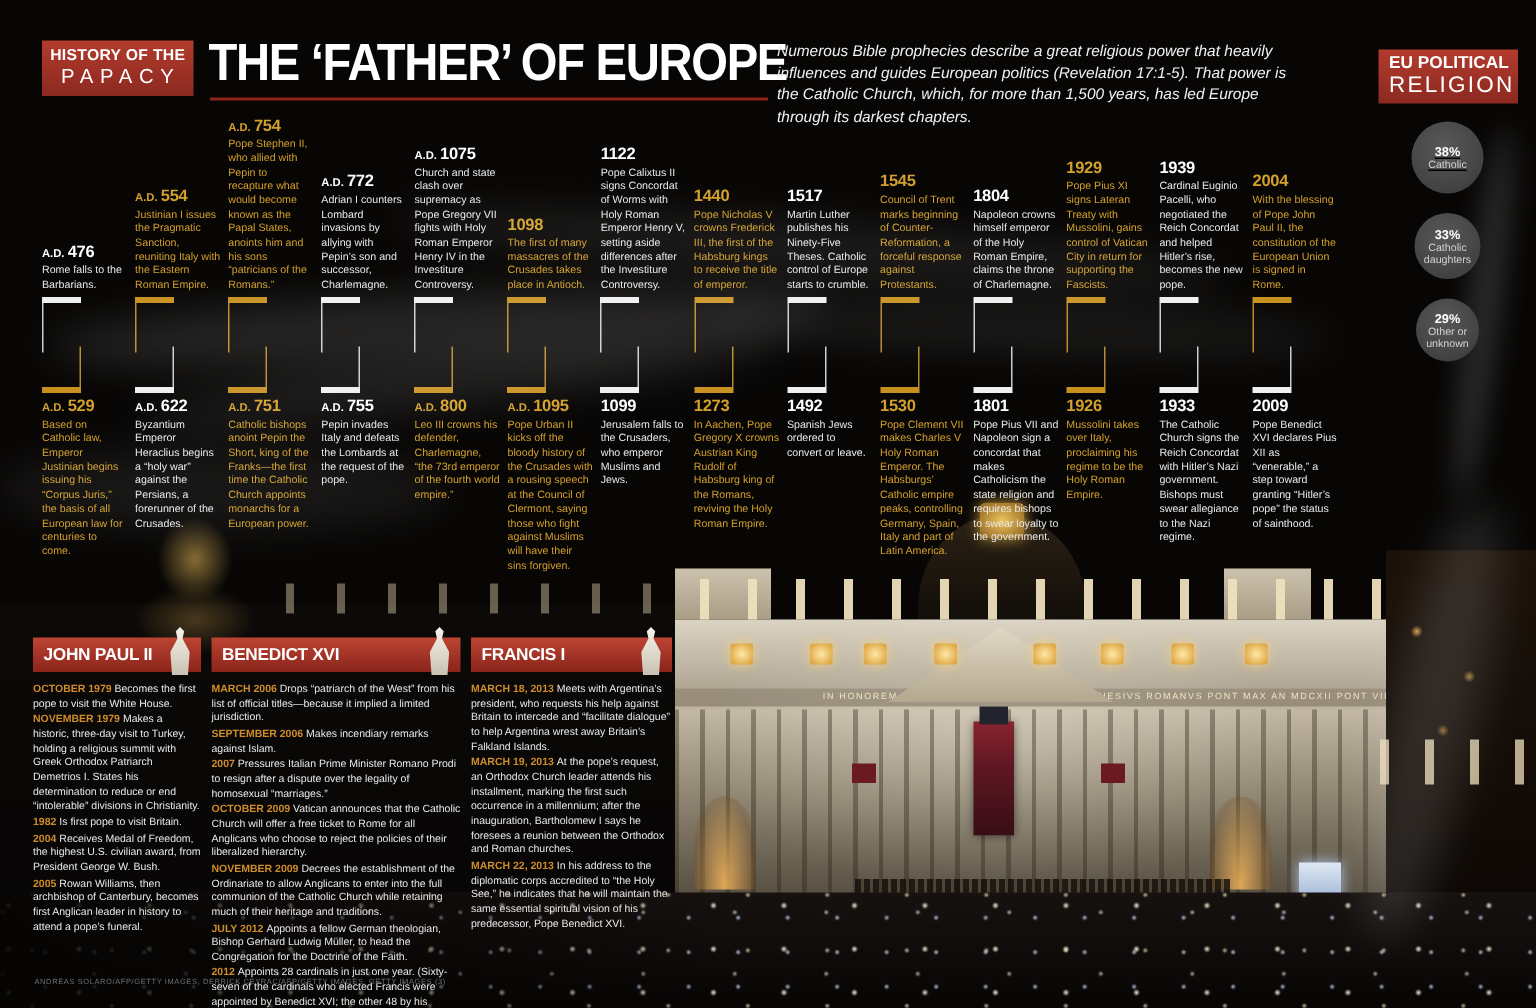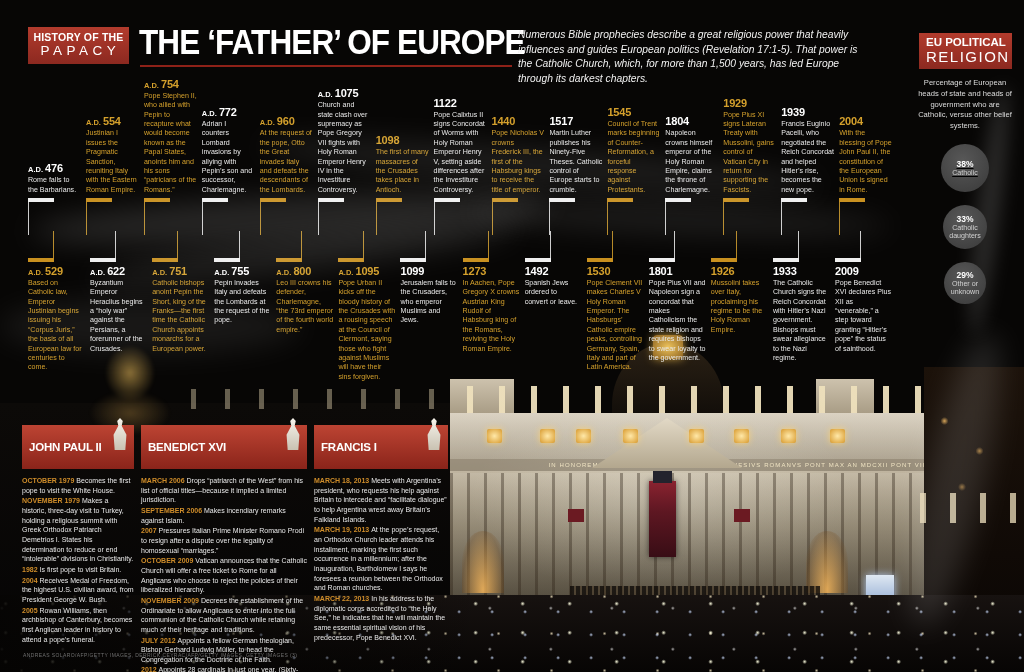--- a/index.html
+++ b/index.html
@@ -49,21 +49,21 @@
   .tdrop{position:absolute;left:0;bottom:-33px;width:1px;height:33px;}
   .gold .tdrop,.gold .trise{background:rgba(212,160,44,.85);}
   .white .tdrop,.white .trise{background:rgba(255,255,255,.8);}
   .bcol .tbar{margin-bottom:3px;}
   .trise{position:absolute;left:25px;top:-27px;width:1px;height:27px;}
 
   
   .panels{position:absolute;left:22px;top:425px;width:426px;display:flex;gap:7px;z-index:10;}
   .panel{display:flex;flex-direction:column;}
   .p0{width:112px;}.p1{width:166px;}.p2{width:134px;}
-  .phead{position:relative;height:44px;background:linear-gradient(#bd4433,#8a241a);
+  .phead{position:relative;height:23px;background:linear-gradient(#bd4433,#8a241a);
          display:flex;align-items:center;padding-left:7px;box-sizing:border-box;}
   .phead-title{color:#fff;font-weight:bold;font-size:11.5px;letter-spacing:-.2px;}
   .pope-icon{position:absolute;right:7px;top:-7px;width:14px;height:32px;
              background:linear-gradient(#f7f4ec,#c9c2b2);
              clip-path:polygon(50% 0,70% 9%,62% 24%,96% 52%,88% 100%,12% 100%,4% 52%,38% 24%,30% 9%);}
   .pbody{margin-top:7px;}
   .pevent{margin:0 0 1px;font-size:7px;line-height:1.38;color:#e8e8e8;}
   .pdate{font-weight:bold;color:#cf8d2a;}
 
   .credit{position:absolute;left:23px;top:652px;font-size:5px;color:#707070;letter-spacing:.4px;z-index:25;
@@ -196,21 +196,20 @@
   </div>
   <h1 class="title" style="margin:0;">THE ‘FATHER’ OF EUROPE</h1>
   <div class="title-underline"></div>
   <p class="intro" style="margin:0;">Numerous Bible prophecies describe a great religious power that heavily influences and guides European politics (Revelation 17:1-5). That power is the Catholic Church, which, for more than 1,500 years, has led Europe through its darkest chapters.</p>
 
   <aside class="eu">
     <div class="eu-box">
       <div class="l1">EU POLITICAL</div>
       <div class="l2">RELIGION</div>
     </div>
-    <div class="eu-desc">Percentage of European heads of state and heads of government who are Catholic, versus other belief systems.</div>
     <div class="eu-stats" id="eu-stats">
         <div class="circle c0">
           <div class="pct">38%</div>
           <div class="lab">Catholic</div>
         </div>
         <div class="circle c1">
           <div class="pct">33%</div>
           <div class="lab">Catholic daughters</div>
         </div>
         <div class="circle c2">
@@ -238,26 +237,20 @@
         <div class="ttext">Pope Stephen II, who allied with Pepin to recapture what would become known as the Papal States, anoints him and his sons “patricians of the Romans.”</div>
         <div class="tbar"></div>
         <div class="tdrop"></div>
       </div>
       <div class="tcol white">
         <div class="tdate"><span class="ad">A.D. </span>772</div>
         <div class="ttext">Adrian I counters Lombard invasions by allying with Pepin’s son and successor, Charlemagne.</div>
         <div class="tbar"></div>
         <div class="tdrop"></div>
       </div>
-      <div class="tcol gold">
-        <div class="tdate"><span class="ad">A.D. </span>960</div>
-        <div class="ttext">At the request of the pope, Otto the Great invades Italy and defeats the descendants of the Lombards.</div>
-        <div class="tbar"></div>
-        <div class="tdrop"></div>
-      </div>
       <div class="tcol white">
         <div class="tdate"><span class="ad">A.D. </span>1075</div>
         <div class="ttext">Church and state clash over supremacy as Pope Gregory VII fights with Holy Roman Emperor Henry IV in the Investiture Controversy.</div>
         <div class="tbar"></div>
         <div class="tdrop"></div>
       </div>
       <div class="tcol gold">
         <div class="tdate">1098</div>
         <div class="ttext">The first of many massacres of the Crusades takes place in Antioch.</div>
         <div class="tbar"></div>
@@ -294,21 +287,21 @@
         <div class="tdrop"></div>
       </div>
       <div class="tcol gold">
         <div class="tdate">1929</div>
         <div class="ttext">Pope Pius XI signs Lateran Treaty with Mussolini, gains control of Vatican City in return for supporting the Fascists.</div>
         <div class="tbar"></div>
         <div class="tdrop"></div>
       </div>
       <div class="tcol white">
         <div class="tdate">1939</div>
-        <div class="ttext">Francis Euginio Pacelli, who negotiated the Reich Concordat and helped Hitler’s rise, becomes the new pope.</div>
+        <div class="ttext">Cardinal Euginio Pacelli, who negotiated the Reich Concordat and helped Hitler’s rise, becomes the new pope.</div>
         <div class="tbar"></div>
         <div class="tdrop"></div>
       </div>
       <div class="tcol gold">
         <div class="tdate">2004</div>
         <div class="ttext">With the blessing of Pope John Paul II, the constitution of the European Union is signed in Rome.</div>
         <div class="tbar"></div>
         <div class="tdrop"></div>
       </div>
     </div>

